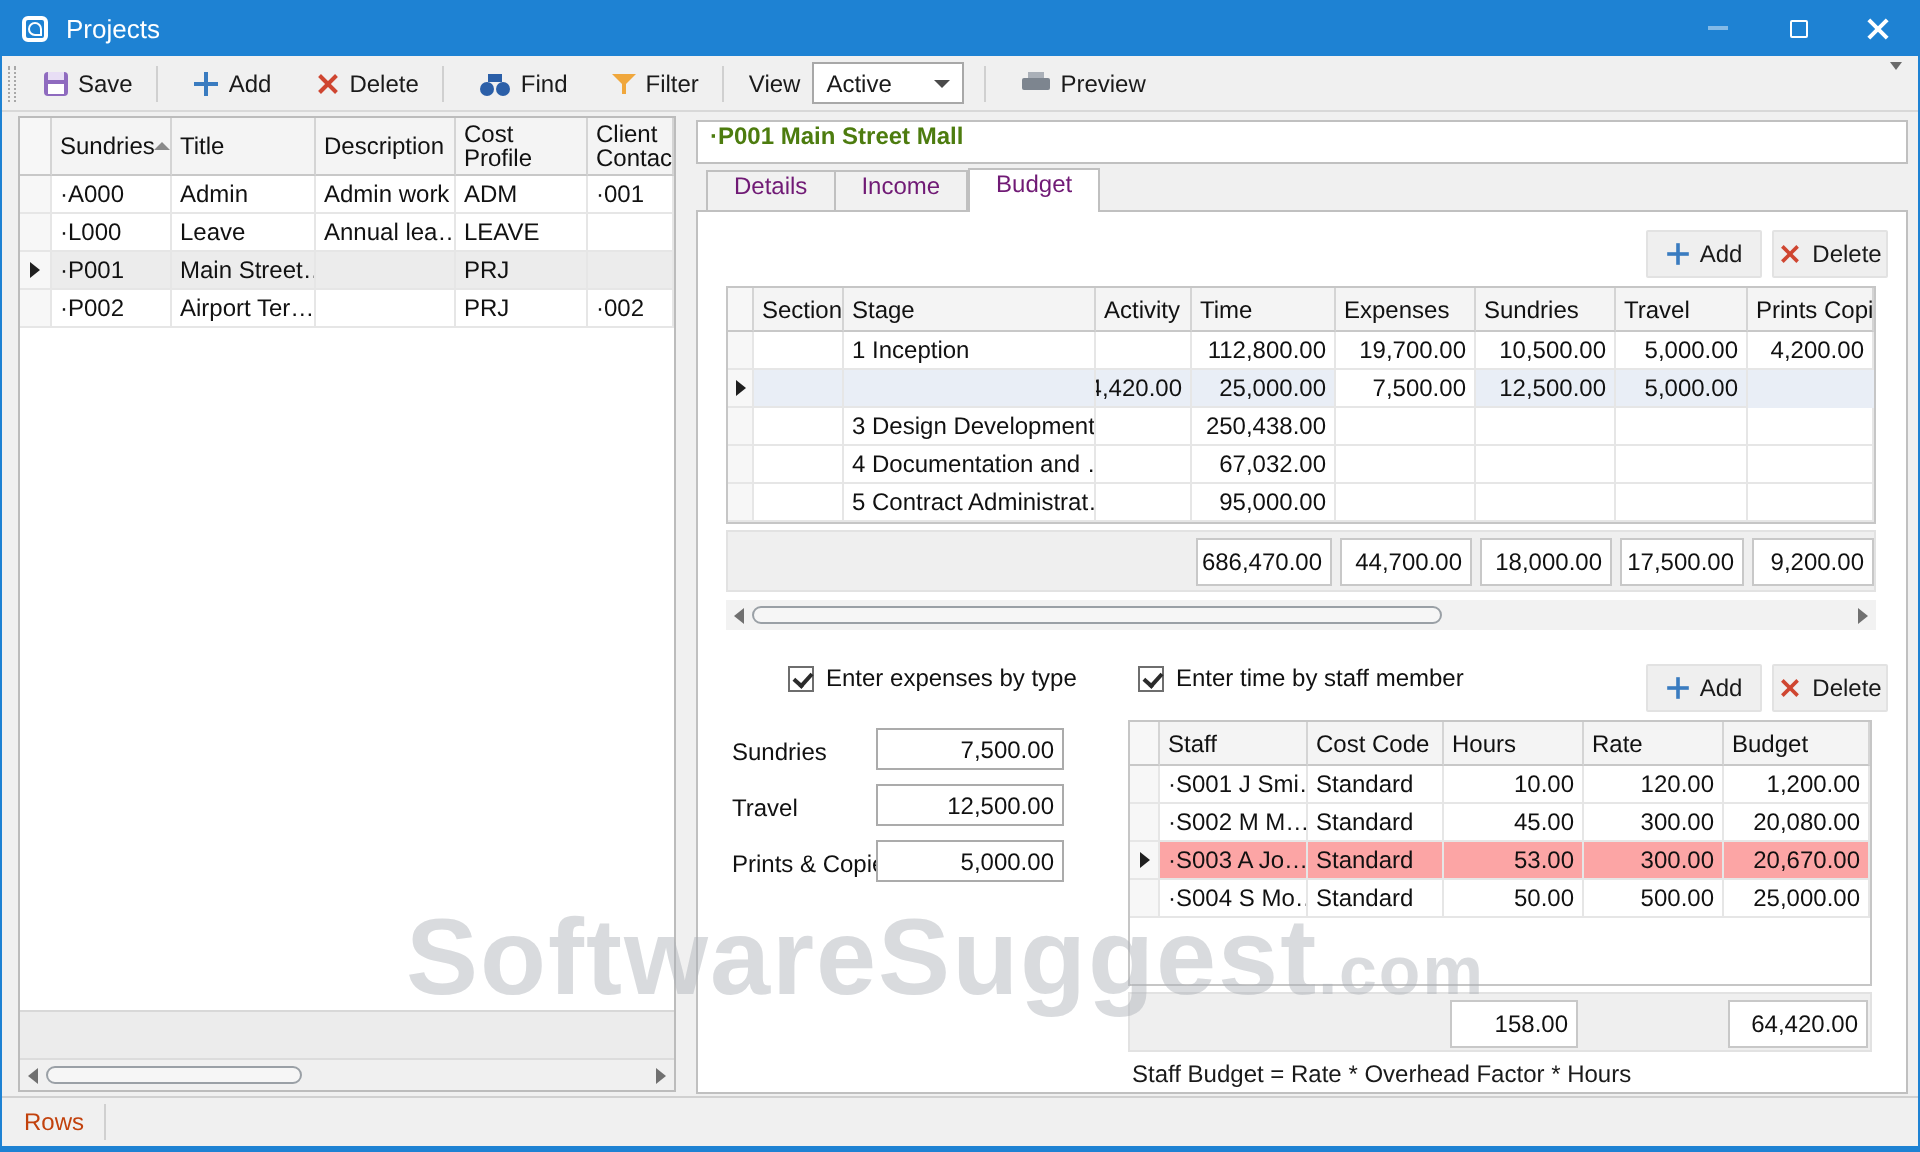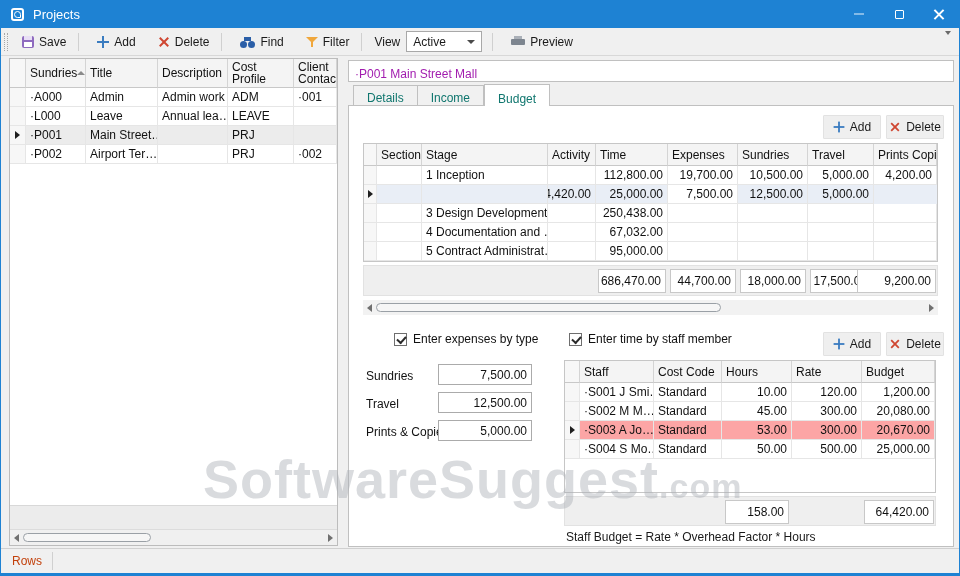--- a/index.html
+++ b/index.html
@@ -77,25 +77,25 @@
   .lfiller { flex:1; background:#fff; }
   .lstrip { height:24px; background:#ececec; border-top:1px solid #d8d8d8; }
   .hscroll { height:16px; background:#f0f0f0; position:relative; border-top:1px solid #dcdcdc; }
   .sarrow { position:absolute; top:4px; width:0; height:0; }
   .sarrow.left { left:4px; border-top:4px solid transparent; border-bottom:4px solid transparent; border-right:5px solid #707070; }
   .sarrow.right { right:4px; border-top:4px solid transparent; border-bottom:4px solid transparent; border-left:5px solid #707070; }
   .sthumb { position:absolute; top:3px; height:9px; border:1px solid #9aa0a6; border-radius:5px; background:#f6f6f6; }
 
   
   #detail-header { position:absolute; left:347px; top:4px; width:606px; height:22px; background:#fff;
-                   border:1px solid #c0c0c0; display:flex; align-items:flex-end; padding-left:6px;
-                   font-size:12px; font-weight:normal; color:#a21caf; }
+                   border:1px solid #c0c0c0; display:flex; align-items:flex-start; padding-left:6px;
+                   font-size:12px; font-weight:bold; color:#4d7c0f; }
   #tabs { position:absolute; left:352px; top:29px; height:22px; display:flex; z-index:3; }
-  .tab { height:21px; padding:0 13px; font-size:12px; display:flex; align-items:flex-end;
-         background:#f1f1f1; border:1px solid #c0c0c0; border-left:none; color:#0f766e; }
+  .tab { height:21px; padding:0 13px; font-size:12px; display:flex; align-items:flex-start;
+         background:#f1f1f1; border:1px solid #c0c0c0; border-left:none; color:#701a75; }
   .tab:first-child { border-left:1px solid #c0c0c0; }
   .tab.active { background:#fff; height:22px; margin-top:-1px; border-bottom:none; border-left:1px solid #c0c0c0; position:relative; z-index:4; }
   #tab-content { position:absolute; left:347px; top:49px; width:606px; height:442px; background:#fff;
                  border:1px solid #c0c0c0; }
 
   
   .btn { position:absolute; height:24px; width:58px; background:#efefef; border:1px solid #e2e2e2; border-radius:1px;
          display:flex; align-items:center; justify-content:center; gap:5px; font-size:12px; color:#1a1a1a; }
   .btn .ic-plus, .btn .ic-x { transform:scale(.9); }
 
@@ -385,21 +385,21 @@
           <div class="c n"></div>
           <div class="c n"></div>
         </div>
       </div>
 
       <div class="totals-strip" style="left:14px; top:159px; width:575px; height:31px;">
         <div class="tbox" style="left:234px; width:68px;">686,470.00</div>
         <div class="tbox" style="left:306px; width:66px;">44,700.00</div>
         <div class="tbox" style="left:376px; width:66px;">18,000.00</div>
         <div class="tbox" style="left:446px; width:62px;">17,500.00</div>
-        <div class="tbox" style="left:493px; width:79px;">9,200.00</div>
+        <div class="tbox" style="left:512px; width:61px;">9,200.00</div>
       </div>
 
       <div id="budget-scroll">
         <span class="sarrow left"></span>
         <div class="sthumb" style="left:13px; width:345px;"></div>
         <span class="sarrow right"></span>
       </div>
 
       <div class="checkline" style="left:17px; top:226px;padding-left:28px;">
         <span class="cbox"></span>

